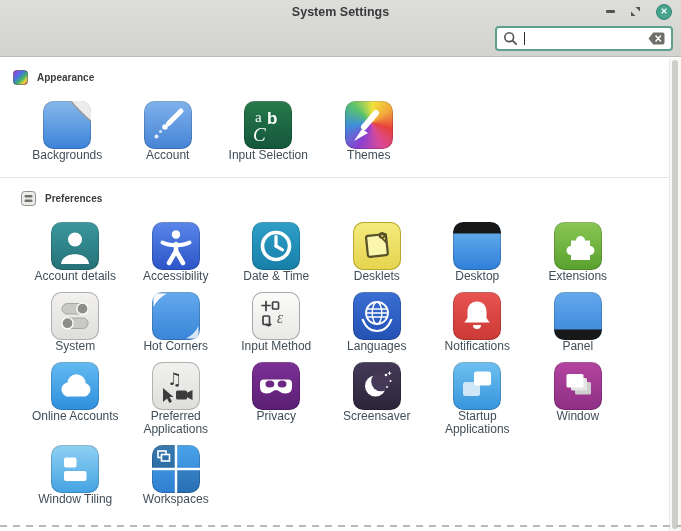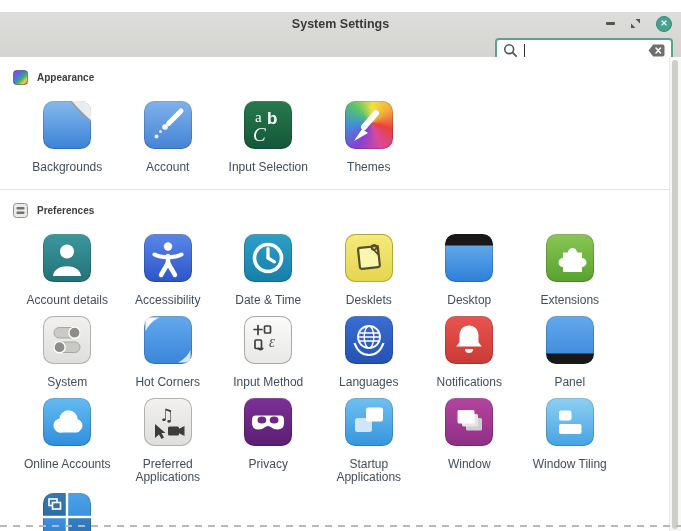--- a/index.html
+++ b/index.html
@@ -1,42 +1,42 @@
 <!DOCTYPE html>
 <html><head>
 <meta charset="utf-8">
 <style>
   html,body{margin:0;padding:0;}
   body{width:681px;height:531px;position:relative;overflow:hidden;background:#fff;
        font-family:"Liberation Sans",sans-serif;-webkit-font-smoothing:antialiased;}
-  .header{position:absolute;top:12px;left:0;right:0;height:57px;
+  .header{position:absolute;top:0;left:0;right:0;height:57px;
           background:linear-gradient(#dddddb,#d2d2cf);border-bottom:1px solid #b9b9b6;box-sizing:border-box;}
   .titlebar{height:23px;position:relative;}
   .title{text-align:center;font-weight:bold;font-size:12.5px;color:#3a3a3a;line-height:24px;}
   .controls{position:absolute;right:9px;top:0;height:23px;display:flex;align-items:center;gap:15px;}
   .ctl{display:flex;align-items:center;justify-content:center;cursor:default;}
   .ctl-min-bar{width:9px;height:2.4px;background:#55554f;border-radius:1px;}
   .ctl-close{width:16px;height:16px;border-radius:50%;background:#47a38e;border:1px solid #328a75;
              color:#fff;font-size:8.5px;line-height:15px;text-align:center;font-weight:bold;box-sizing:border-box;}
   .searchbox{position:absolute;right:8px;top:26px;width:178px;height:25px;box-sizing:border-box;
              background:#fff;border:2px solid #5fa18f;border-radius:4px;display:flex;align-items:center;padding:0 6px;}
   .searchbox input{flex:1;border:none;outline:none;font-size:13px;min-width:0;background:transparent;
                    font-family:"Liberation Sans",sans-serif;color:#333;}
   .caret{width:1px;height:13px;background:#2f2f2f;margin:0 2px 0 6px;flex:none;}
   .content{position:absolute;top:57px;left:0;right:0;bottom:0;background:#fff;}
-  .section + .section{border-top:1px solid #e4e4e2;margin-top:15px;}
+  .section + .section{border-top:1px solid #e4e4e2;margin-top:15px;padding-left:8px;}
   .sec-header{display:flex;align-items:center;gap:9px;padding:13px 0 0 13px;}
   .sec-label{font-size:10px;font-weight:600;color:#3d3d3d;}
   .sec-icon{width:15px;height:15px;display:block;}
   .grid{display:grid;grid-template-columns:repeat(6,100.5px);padding-left:17px;margin-top:16px;row-gap:9px;}
   .item{display:flex;flex-direction:column;align-items:center;cursor:default;}
   .tile{width:48px;height:48px;border-radius:10.5px;position:relative;overflow:hidden;flex:none;
         box-shadow:inset 0 0 0 1px rgba(0,0,0,.16), inset 0 1px 0 rgba(255,255,255,.22);}
   .tile svg{position:absolute;left:0;top:0;}
-  .label{margin-top:12px;font-size:12px;color:#414e58;line-height:1.08;text-align:center;max-width:100px;}
+  .label{margin-top:0;font-size:12px;color:#414e58;line-height:1.08;text-align:center;max-width:100px;}
   .scrollbar{position:absolute;top:1px;right:0;bottom:0;width:11px;background:#f7f7f5;border-left:1px solid #e9e9e7;}
   .thumb{position:absolute;top:2px;bottom:2px;left:2px;width:6px;background:#cdcdca;border-radius:3px;}
   .bottom-dash{position:absolute;left:0;right:0;bottom:4px;height:2px;
                background:repeating-linear-gradient(90deg,#b9b9b7 0 7px,transparent 7px 13px);}
 </style>
 </head>
 <body>
 
 <div class="header">
   <div class="titlebar">
@@ -285,20 +285,33 @@
           </div>
           <div class="item">
             <div class="tile" style="background: linear-gradient(rgb(124, 48, 150), rgb(90, 31, 115));">
               <svg width="48" height="48" viewBox="0 0 48 48">
                 <path fill="#fff" fill-rule="evenodd" d="M12 17.5 H36 Q40 17.5 40 21.5 V25 Q40 31.5 33.5 31.5 Q29.5 31.5 27.5 29.5 Q26 28 24 28 Q22 28 20.5 29.5 Q18.5 31.5 14.5 31.5 Q8 31.5 8 25 V21.5 Q8 17.5 12 17.5 Z M13.5 22 a4.4 3.5 0 1 0 8.8 0 a4.4 3.5 0 1 0 -8.8 0 Z M25.7 22 a4.4 3.5 0 1 0 8.8 0 a4.4 3.5 0 1 0 -8.8 0 Z"></path>
               </svg>
             </div>
             <div class="label">Privacy</div>
           </div>
           <div class="item">
+            <div class="tile" style="background: linear-gradient(rgb(68, 58, 88), rgb(44, 36, 56));">
+              <svg width="48" height="48" viewBox="0 0 48 48">
+                <circle cx="22.5" cy="24" r="10.5" fill="#fff"></circle>
+                <circle cx="28" cy="19.5" r="9.8" fill="#443a58"></circle>
+                <circle cx="33" cy="13" r="1.3" fill="#fff"></circle>
+                <circle cx="37.5" cy="19" r="1" fill="#fff"></circle>
+                <circle cx="34" cy="25" r=".9" fill="#fff"></circle>
+                <path d="M36.5 9.5 v3.4 M34.8 11.2 h3.4" stroke="#fff" stroke-width="1"></path>
+              </svg>
+            </div>
+            <div class="label">Screensaver</div>
+          </div>
+          <div class="item">
             <div class="tile" style="background: linear-gradient(rgb(110, 192, 240), rgb(55, 149, 221));">
               <svg width="48" height="48" viewBox="0 0 48 48">
                 <rect x="10" y="20" width="17" height="14" rx="2.5" fill="#cfe6f7"></rect>
                 <rect x="21" y="9.5" width="17" height="14" rx="2.5" fill="#fff"></rect>
               </svg>
             </div>
             <div class="label">Startup Applications</div>
           </div>
           <div class="item">
             <div class="tile" style="background: linear-gradient(rgb(179, 68, 160), rgb(142, 47, 133));">

